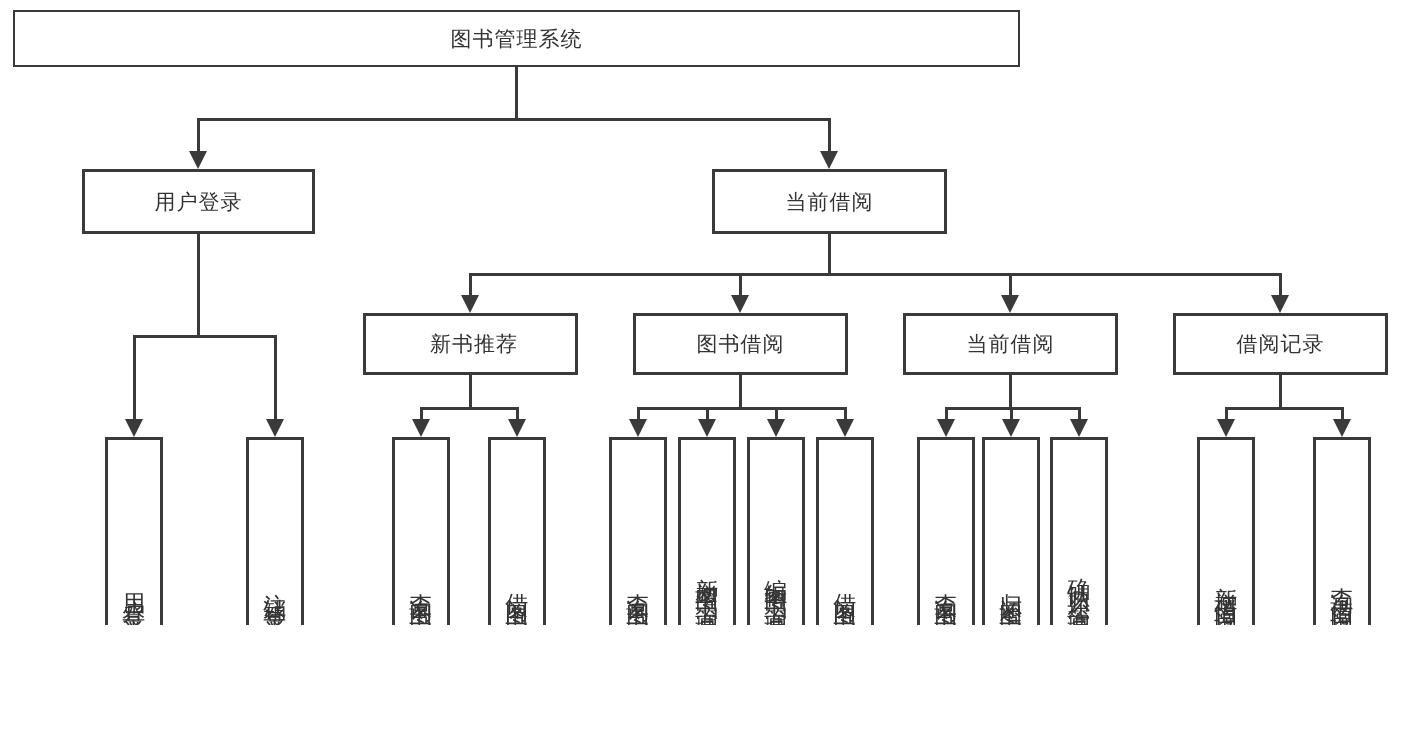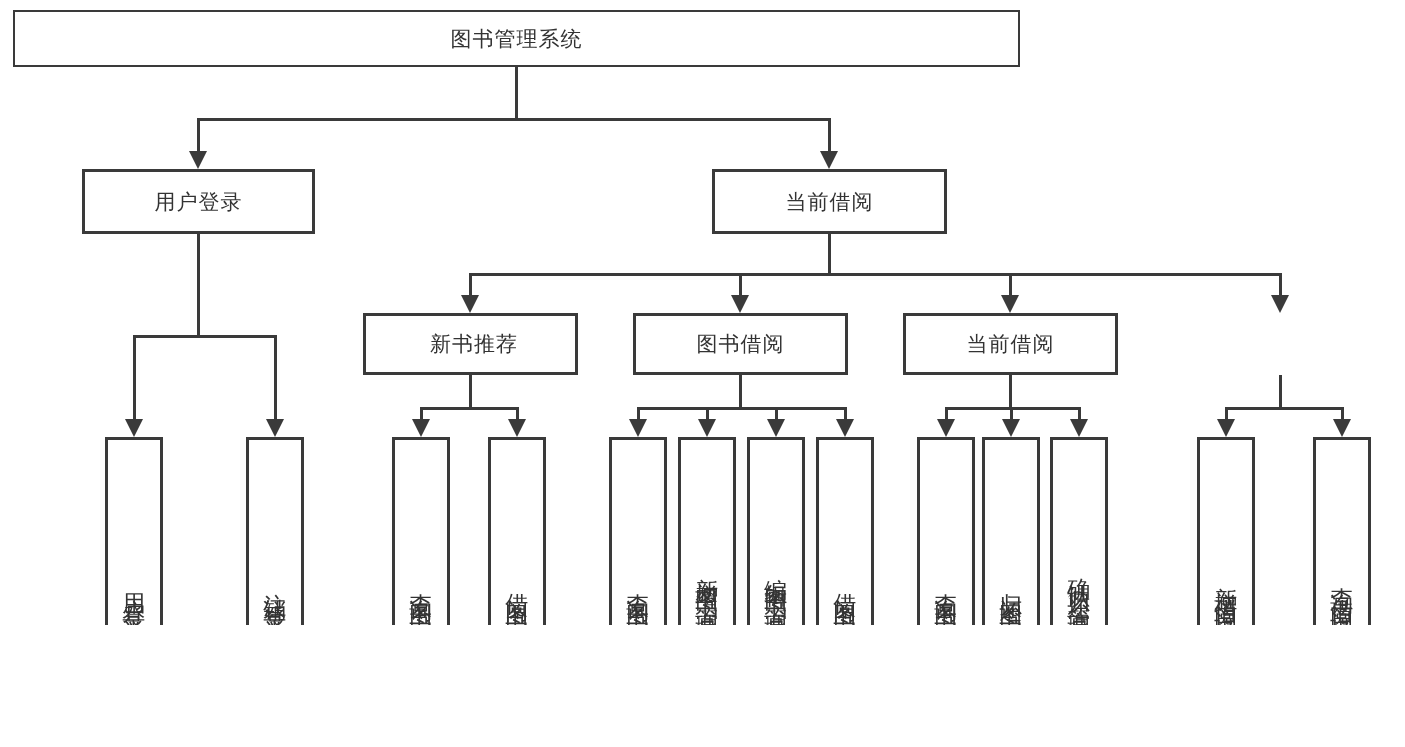--- a/index.html
+++ b/index.html
@@ -102,20 +102,23 @@
 
   <div class="box" style="left:363px; top:313px; width:215px; height:62px;padding-left:7px;">
     <span class="h-label">新书推荐</span>
   </div>
   <div class="box" style="left:903px; top:313px; width:215px; height:62px;">
     <span class="h-label">当前借阅</span>
   </div>
   <div class="box" style="left:633px; top:313px; width:215px; height:62px;">
     <span class="h-label">图书借阅</span>
   </div>
+  <div class="box" style="left:1173px; top:313px; width:215px; height:62px;">
+    <span class="h-label">借阅记录</span>
+  </div>
 
   <div>
     <div class="vl" style="left:469px; top:375px; height:34px;"></div>
     <div class="hl" style="left:420px; top:407px; width:98px;"></div>
     <div class="vl" style="left:420px; top:407px; height:14px;"></div>
     <div class="arrow" style="left:412px; top:419px;"></div>
     <div class="vl" style="left:516px; top:407px; height:14px;"></div>
     <div class="arrow" style="left:508px; top:419px;"></div>
   </div>
 

